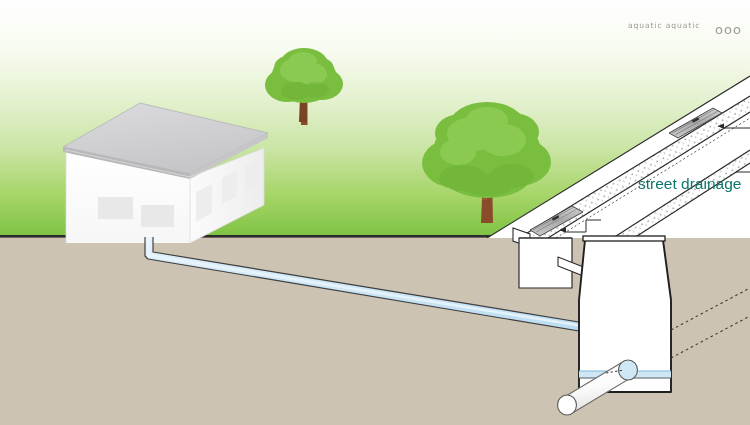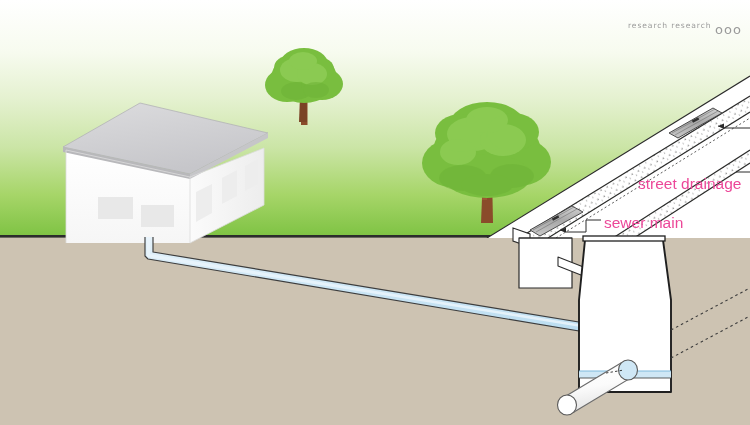--- a/index.html
+++ b/index.html
@@ -1,21 +1,21 @@
 <!DOCTYPE html>
 <html><head>
 <meta charset="utf-8">
 <style>
   html,body{margin:0;padding:0;background:#fff;}
   body{width:750px;height:425px;overflow:hidden;
        font-family:"Liberation Sans",sans-serif;}
   #stage{position:relative;width:750px;height:425px;overflow:hidden;background:#fff;}
   #scene{position:absolute;inset:0;}
   .lbl{position:absolute;font-family:"Liberation Sans",sans-serif;
-       color:#ec4899;white-space:nowrap;}
+       color:#0f766e;white-space:nowrap;}
   #lbl-street{left:638px;top:175px;font-size:15.5px;}
   #lbl-sewer{left:604px;top:214px;font-size:15.5px;}
   #logo{position:absolute;left:628px;top:2px;width:116px;height:30px;}
   #logo .lg-main{position:absolute;left:10px;top:-2px;font-size:25px;font-weight:bold;
       letter-spacing:0px;color:#9a9a9a;font-family:"DejaVu Sans",sans-serif;}
   #logo .lg-sub{position:absolute;left:0px;top:19px;font-size:7.6px;
       letter-spacing:0.9px;color:#9a9a9a;font-family:"DejaVu Sans",sans-serif;}
   #logo .lg-dots{position:absolute;left:87px;top:20px;font-size:13px;
       letter-spacing:1px;color:#9a9a9a;font-family:"DejaVu Sans",sans-serif;}
 </style>
@@ -260,20 +260,19 @@
       <line x1="750" y1="237" x2="750" y2="425" stroke="#cdc3b2" stroke-width="0"></line>
       <path d="M671,392 L750,392 L750,425 L671,425 Z" fill="#cdc3b2" opacity="0"></path>
 
       <path d="M0,425 L0,425 Z" fill="#ffffff"></path>
 
     </g>
   </svg>
 
   <div class="lbl" id="lbl-street">street drainage</div>
 
-  <div class="lbl" id="lbl-sewer">sewer main</div>
 
   <div id="logo">
-    <div class="lg-sub">research research</div>
+    <div class="lg-sub">aquatic aquatic</div>
     <div class="lg-dots">ooo</div>
   </div>
 
 </div>
 
 </body></html>

